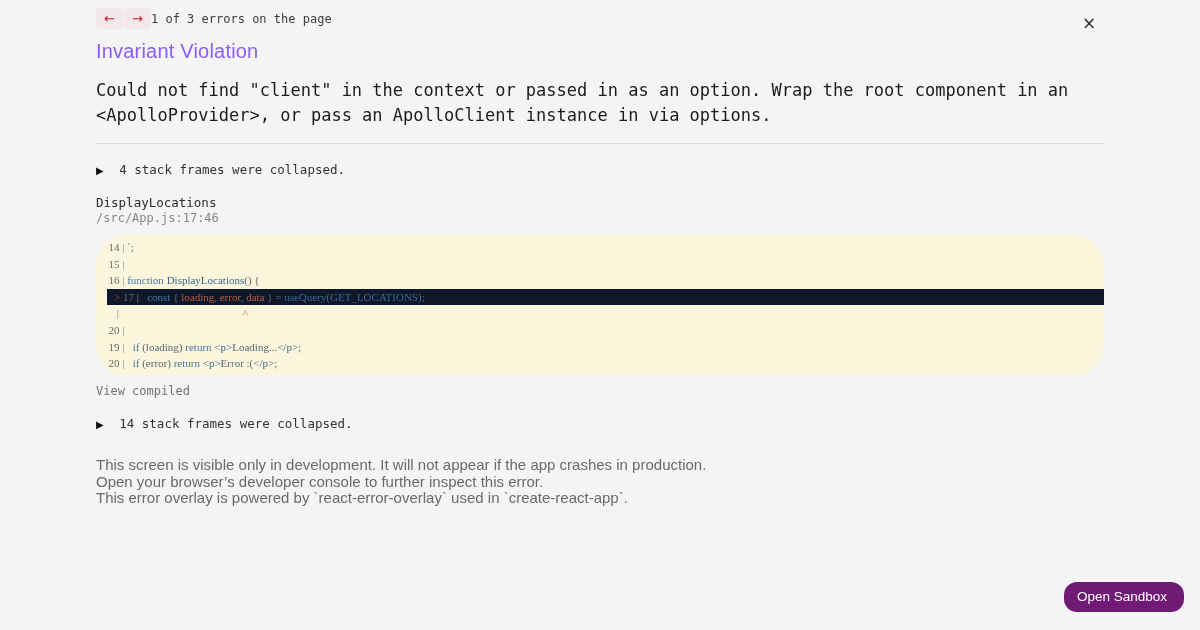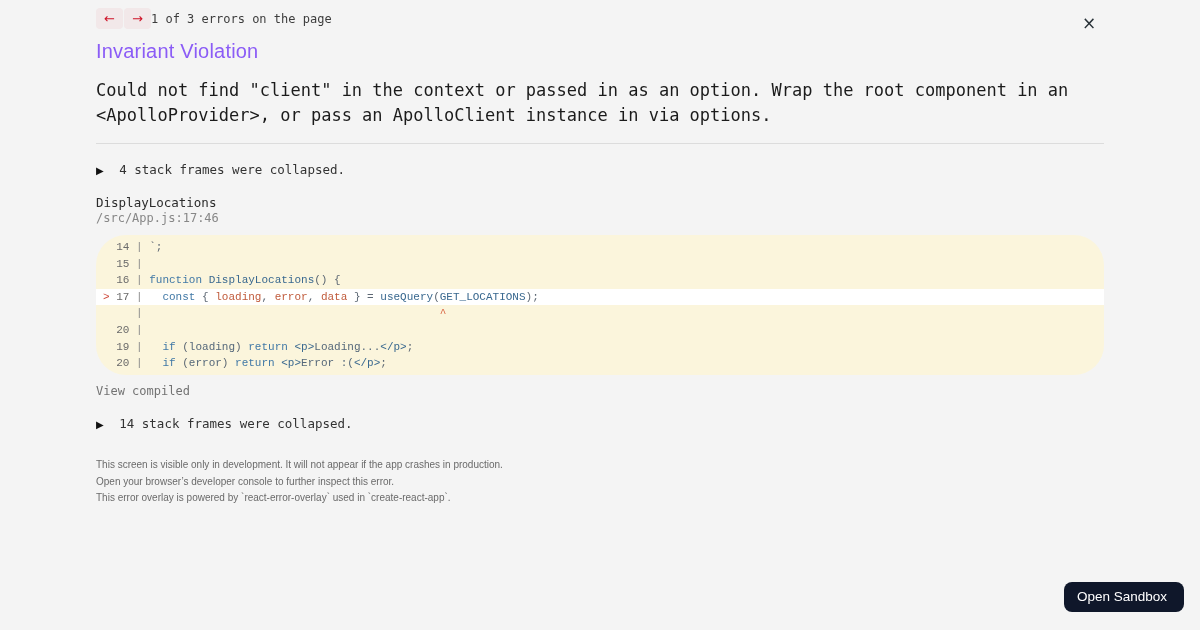--- a/index.html
+++ b/index.html
@@ -74,54 +74,54 @@
     position: absolute; top: 211px; left: 96px;
     font-family: "DejaVu Sans Mono", monospace;
     font-size: 12px; color: #878787;
   }
 
   
   .code-block {
     position: absolute; top: 235px; left: 96px; width: 1008px;
     background: #fbf5dc;
     padding: 4px 0 3px 0;
-    font-family: Liberation Mono, monospace;
+    font-family: Liberation Serif, serif;
     font-size: 11px; line-height: 16.6px; border-radius: 30px;
   }
   .code-line { white-space: pre; padding-left: 7px; }
-  .code-line.hl { background: #ffffff; }
+  .code-line.hl { background: #0f172a; margin-left: 11px; }
   .marker { color: #cf4a3c; }
   .gutter { color: #6b6b6b; }
   .gutter-pipe { color: #8a8a8a; }
   .tk-pn { color: #5c6773; }
   .tk-kw { color: #4078a6; }
   .tk-fn { color: #39688f; }
   .tk-vr { color: #c05b3c; }
   .tk-id { color: #55687a; }
   .tk-tag { color: #39688f; }
   .tk-caret { color: #d7613f; }
 
   .view-compiled {
     position: absolute; top: 384px; left: 96px;
     font-family: "DejaVu Sans Mono", monospace;
     font-size: 12px; color: #737373;
     text-decoration: none; cursor: pointer;
   }
 
   .footer-note {
     position: absolute; top: 457px; left: 96px;
-    font-size: 10px; line-height: 16.6px; color: #6a6a6a;
+    font-size: 15px; line-height: 16.6px; color: #6a6a6a;
   }
   .footer-note div { margin-bottom: 0; }
 
   .sandbox-btn {
     position: absolute; right: 16px; bottom: 18px;
     width: 120px;
-    background: #0f172a; color: #ffffff;
-    border: none; border-radius: 8px;
+    background: #701a75; color: #ffffff;
+    border: none; border-radius: 13px;
     padding: 7px 13px;
     font-family: "Liberation Sans", sans-serif;
     font-size: 13.5px; line-height: 1.2;
     text-align: left; cursor: pointer;
   }
 </style>
 </head>
 <body>
 
 <div class="overlay">

